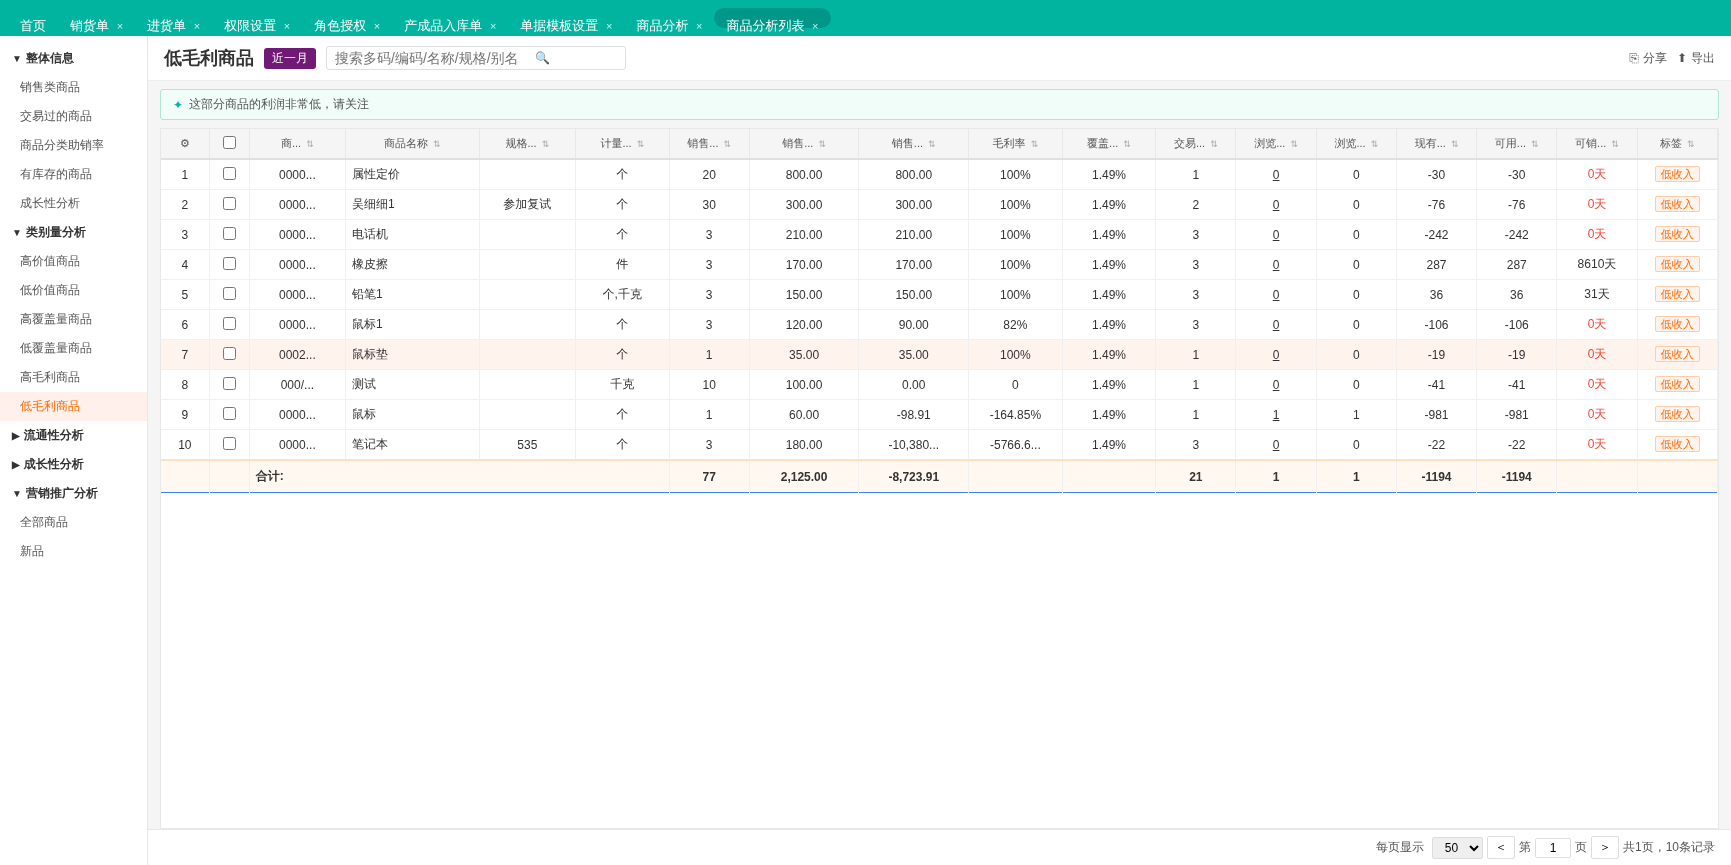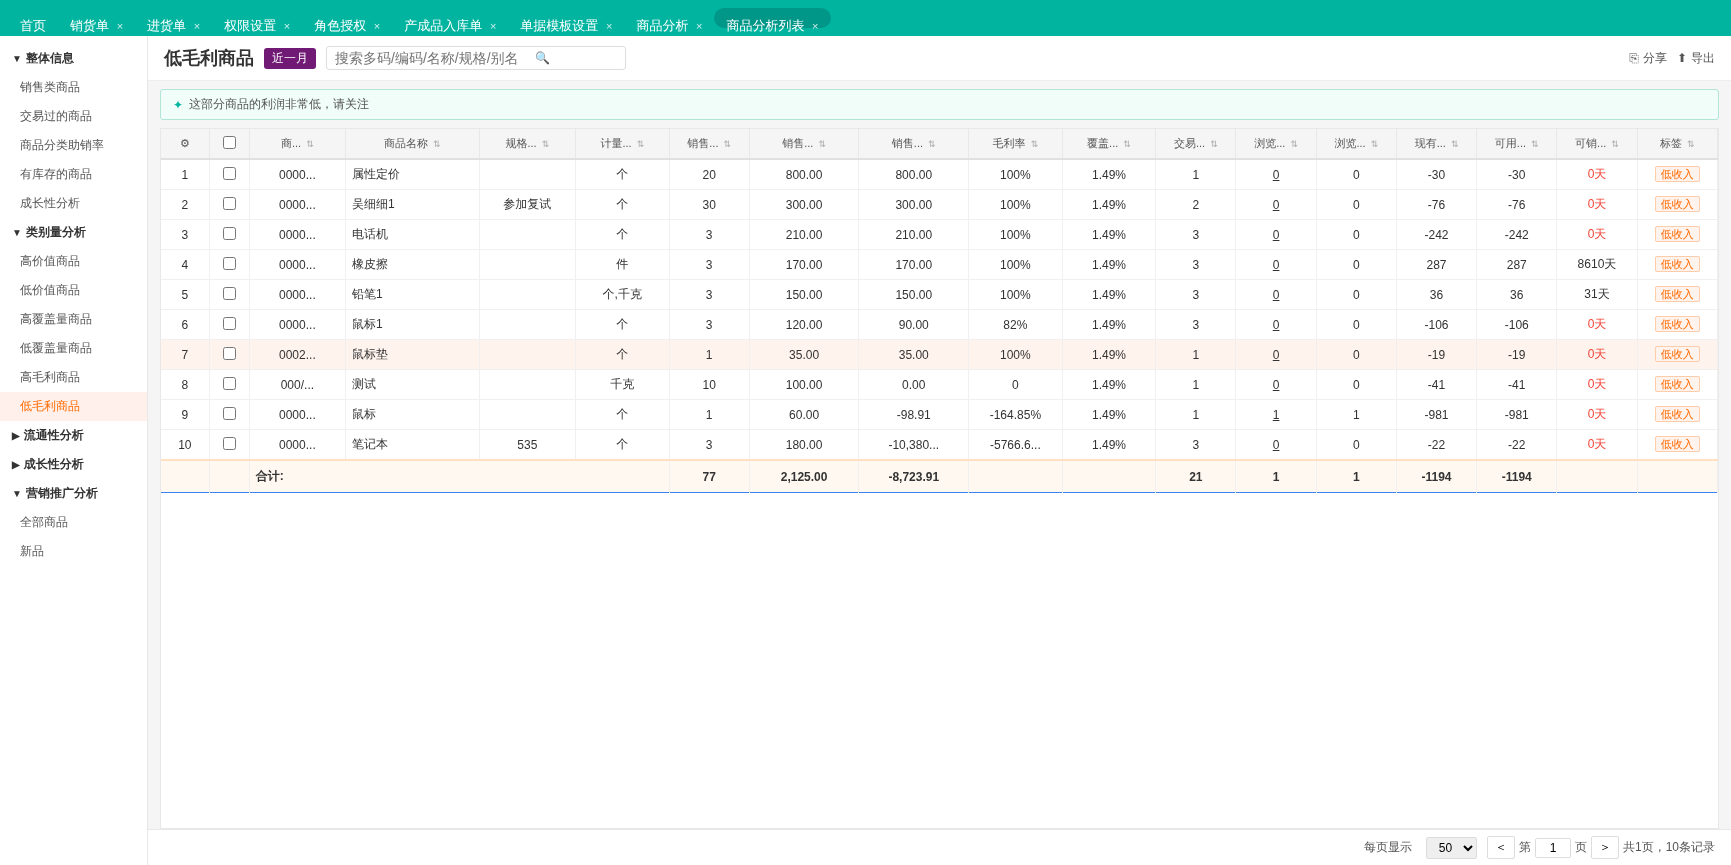--- a/index.html
+++ b/index.html
@@ -207,21 +207,21 @@
     }
 
     
     .bottom-bar {
       background: #fff;
       border-top: 1px solid #e8e8e8;
       padding: 6px 16px;
       display: flex;
       align-items: center;
       justify-content: flex-end;
-      gap: 10px;
+      gap: 4px;
       font-size: 12px;
       color: #555;
     }
     .bottom-bar .page-size-label { margin-right: 4px; }
     .bottom-bar select {
       border: 1px solid #ddd;
       border-radius: 2px;
       padding: 2px 4px;
       font-size: 12px;
       text-align: center;

